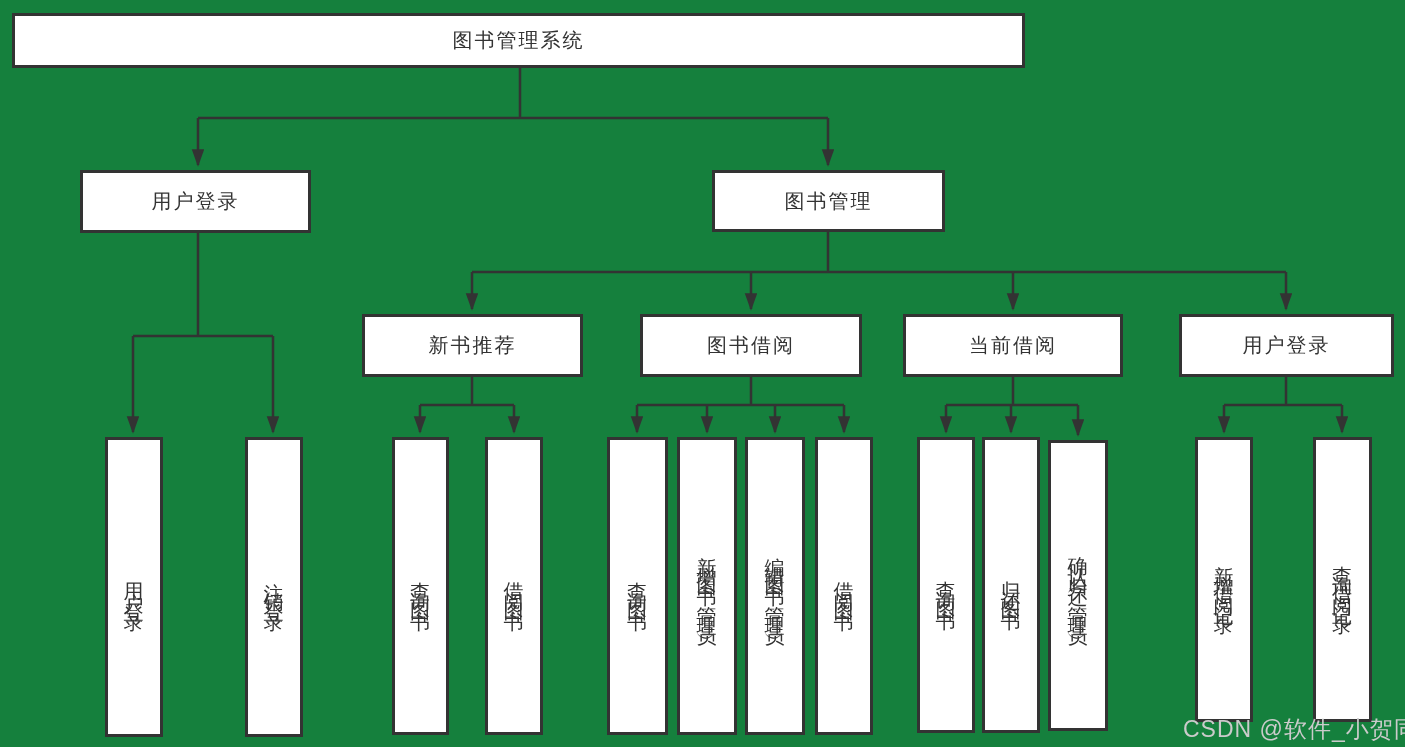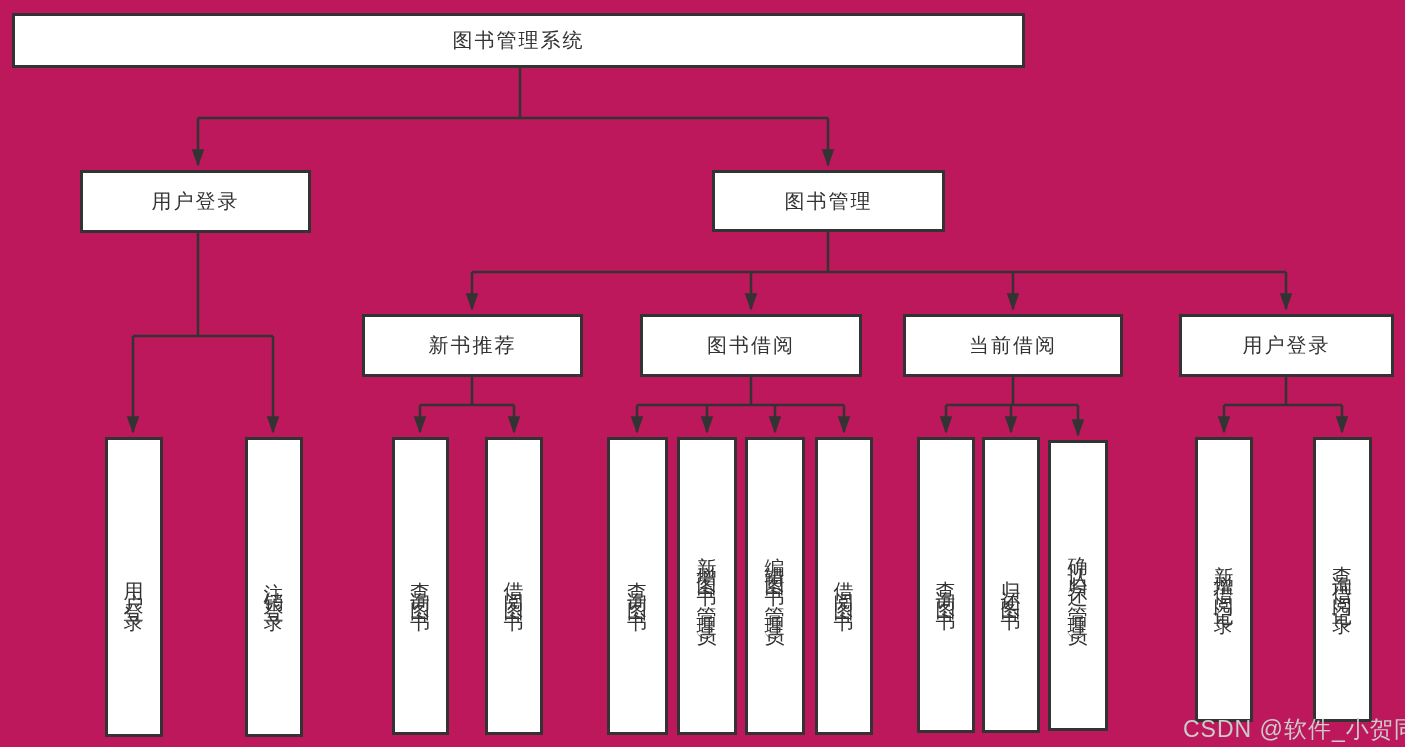--- a/index.html
+++ b/index.html
@@ -1,19 +1,19 @@
 <!DOCTYPE html>
 <html><head>
 <meta charset="utf-8">
 <style>
   html,body{margin:0;padding:0;background:#ffffff;}
   .canvas{
     position:relative;
     width:1405px;height:747px;
-    background:#be185d;
+    background:#15803d;
     font-family:"Liberation Sans","DejaVu Sans",sans-serif;
     overflow:hidden;
   }
   .connectors{position:absolute;left:0;top:0;}
   .box{
     position:absolute;
     box-sizing:border-box;
     border:3px solid #333333;
     background:#ffffff;
     color:#333333;

